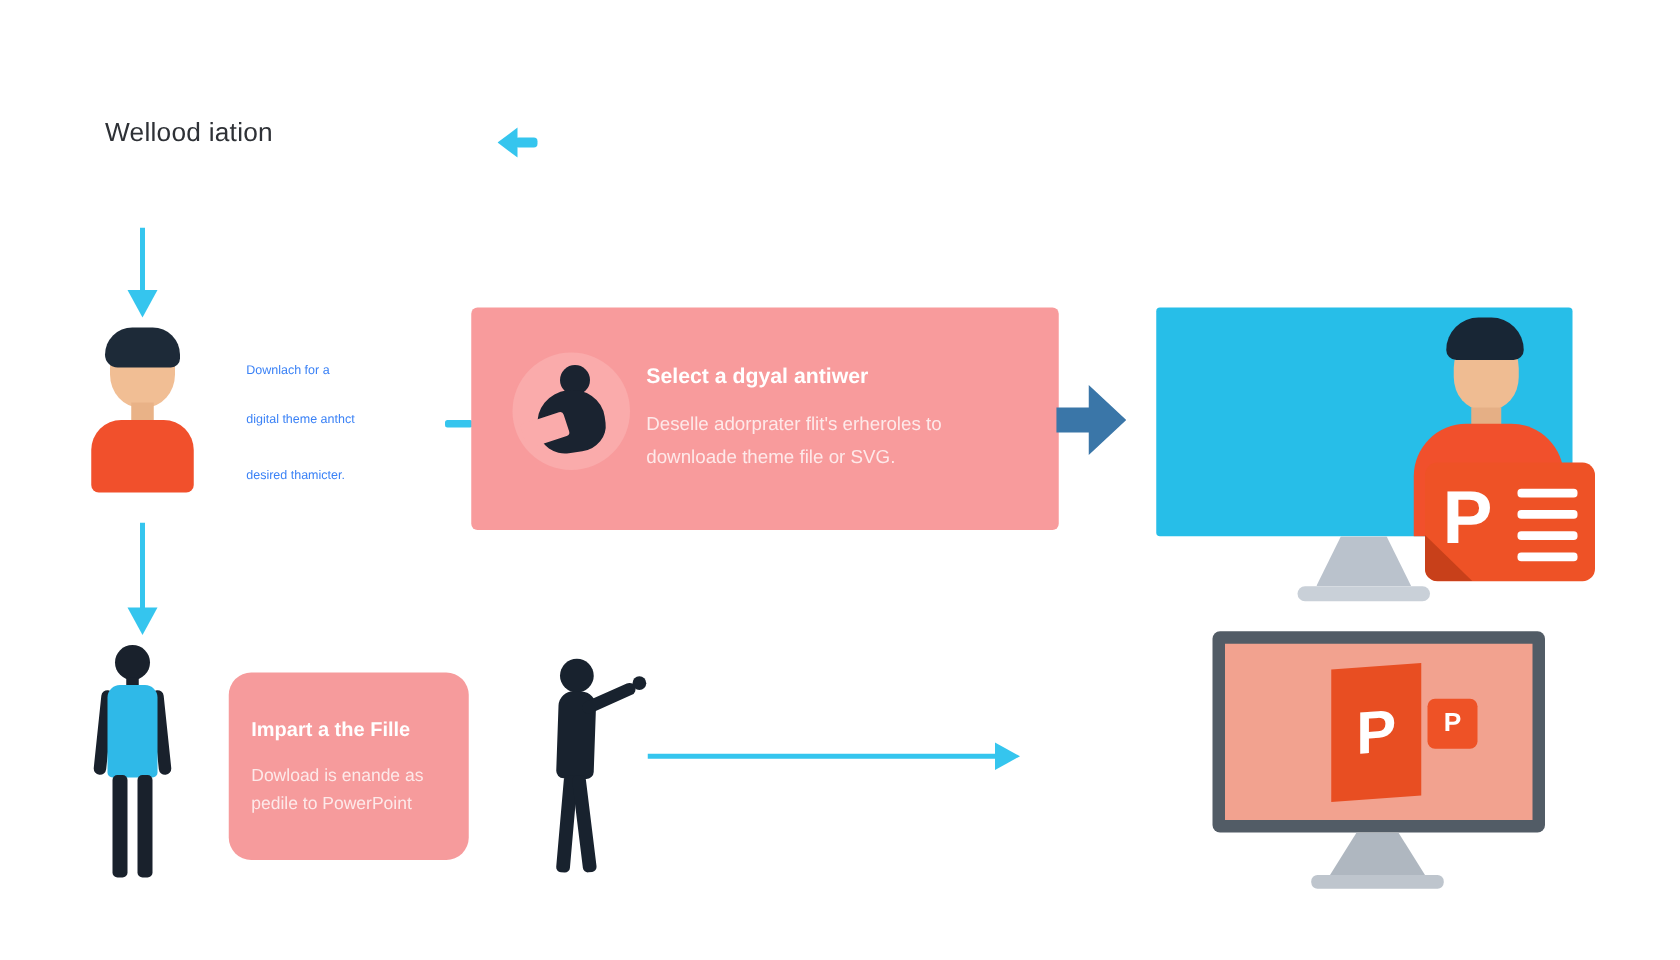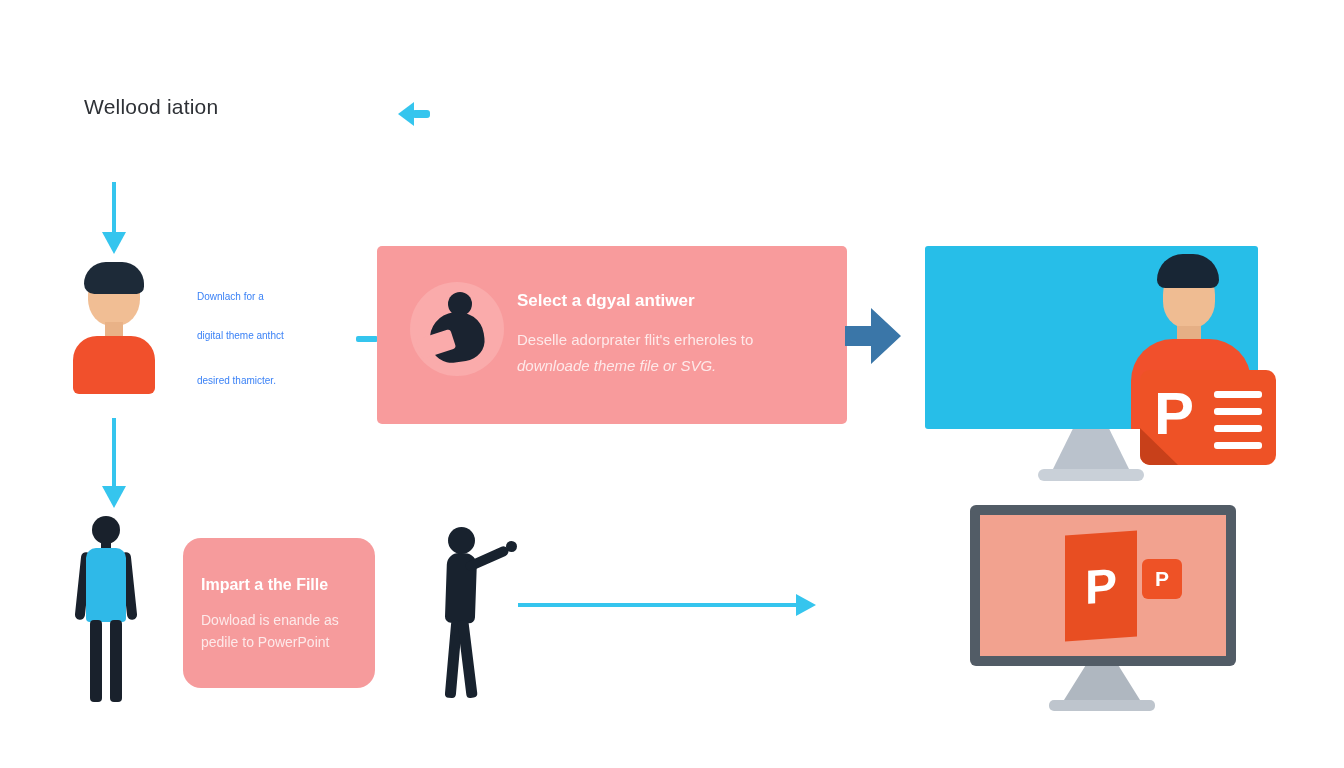--- a/index.html
+++ b/index.html
@@ -48,21 +48,21 @@
     background: #f89b9c; border-radius: 5px;
   }
   .sil-badge { left: 33px; top: 36px; width: 94px; height: 94px; border-radius: 50%; background: #faabab; overflow: hidden; }
   .sil-head { left: 38px; top: 10px; width: 24px; height: 24px; border-radius: 50%; background: #1a2330; }
   .sil-body { left: 20px; top: 30px; width: 54px; height: 50px; background: #1a2330; border-radius: 50% 50% 40% 40%; transform: rotate(-8deg); }
   .sil-tablet { left: 8px; top: 52px; width: 36px; height: 20px; background: #faabab; transform: rotate(-18deg); border-radius: 3px; }
   .card-title { font-size: 17px; font-weight: bold; color: #ffffff; }
   .select-card .card-title { left: 140px; top: 45px; }
   .card-body { font-size: 15px; color: rgba(255,255,255,.78); }
   .select-card .card-b1 { left: 140px; top: 85px; }
-  .select-card .card-b2 { left: 140px; top: 111px; font-style: italic; }
+  .select-card .card-b2 { left: 140px; top: 111px; }
 
   
   .monitor-screen-top {
     left: 925px; top: 246px; width: 333px; height: 183px;
     background: #27bee8; border-radius: 3px; overflow: hidden;
   }
   .sp-face { left: 238px; top: 22px; width: 52px; height: 60px; background: #efbc92; border-radius: 44%; }
   .sp-hair { left: 232px; top: 8px; width: 62px; height: 34px; background: #182635; border-radius: 32px 32px 10px 10px; }
   .sp-neck { left: 252px; top: 80px; width: 24px; height: 16px; background: #e5af85; }
   .sp-shoulders { left: 206px; top: 93px; width: 120px; height: 100px; background: #f1502c; border-radius: 42px 42px 0 0; }

